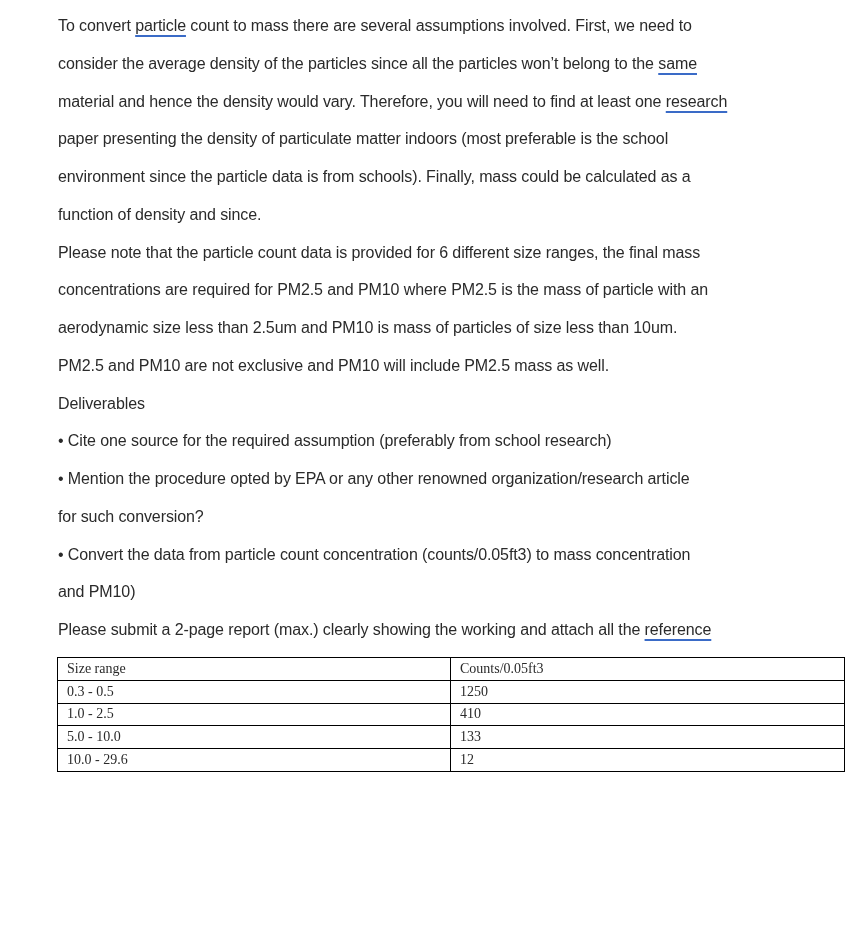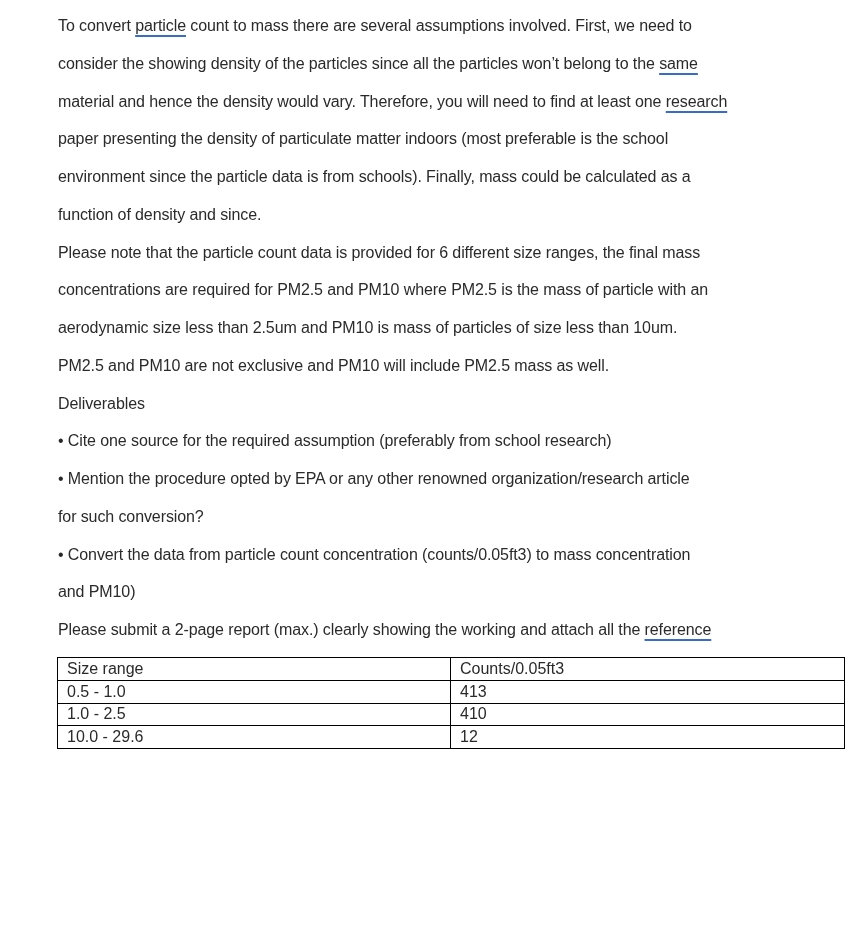--- a/index.html
+++ b/index.html
@@ -31,43 +31,44 @@
     text-decoration-thickness: 2px;
     text-underline-offset: 3.5px;
     cursor: pointer;
   }
   table.data-table {
     border-collapse: collapse;
     table-layout: fixed;
     width: 787px;
     margin-left: -1px;
     margin-top: 8px;
-    font-size: 16px;
+    font-size: 14px;
     color: #2a2a2a;
+    font-family: Liberation Serif, serif;
   }
   table.data-table th, table.data-table td {
     border: 1.5px solid #000000;
     height: 21.9px;
     padding: 0 0 0 9px;
     text-align: left;
     font-weight: normal;
     vertical-align: middle;
     white-space: pre;
     overflow: hidden;
   }
   table.data-table col.c0 { width: 393px; }
   table.data-table col.c1 { width: 394px; }
 </style>
 </head>
 <body>
 
 <div class="doc">
   <div class="text-block" id="text-block">
       <div class="line"><span>To convert </span><span class="link">particle</span><span> count to mass there are several assumptions involved. First, we need to</span></div>
-      <div class="line"><span>consider the showing density of the particles since all the particles won’t belong to the </span><span class="link">same</span></div>
+      <div class="line"><span>consider the average density of the particles since all the particles won’t belong to the </span><span class="link">same</span></div>
       <div class="line"><span>material and hence the density would vary. Therefore, you will need to find at least one </span><span class="link">research</span></div>
       <div class="line"><span>paper presenting the density of particulate matter indoors (most preferable is the school</span></div>
       <div class="line"><span>environment since the particle data is from schools). Finally, mass could be calculated as a</span></div>
       <div class="line"><span>function of density and since.</span></div>
       <div class="line"><span>Please note that the particle count data is provided for 6 different size ranges, the final mass</span></div>
       <div class="line"><span>concentrations are required for PM2.5 and PM10 where PM2.5 is the mass of particle with an</span></div>
       <div class="line"><span>aerodynamic size less than 2.5um and PM10 is mass of particles of size less than 10um.</span></div>
       <div class="line"><span>PM2.5 and PM10 are not exclusive and PM10 will include PM2.5 mass as well.</span></div>
       <div class="line"><span>Deliverables</span></div>
       <div class="line"><span>• Cite one source for the required assumption (preferably from school research)</span></div>
@@ -83,26 +84,30 @@
         <col class="c1">
       </colgroup>
     <thead>
       <tr id="table-head-row">
           <th>Size range</th>
           <th>Counts/0.05ft3</th>
         </tr>
     </thead>
     <tbody id="table-body">
         <tr>
-          <td>0.5 - 1.0</td>
-          <td>413</td>
+          <td>0.3 - 0.5</td>
+          <td>1250</td>
         </tr>
         <tr>
           <td>1.0 - 2.5</td>
           <td>410</td>
+        </tr>
+        <tr>
+          <td>5.0 - 10.0</td>
+          <td>133</td>
         </tr>
         <tr>
           <td>10.0 - 29.6</td>
           <td>12</td>
         </tr>
       </tbody>
   </table>
 </div>
 
 </body></html>

